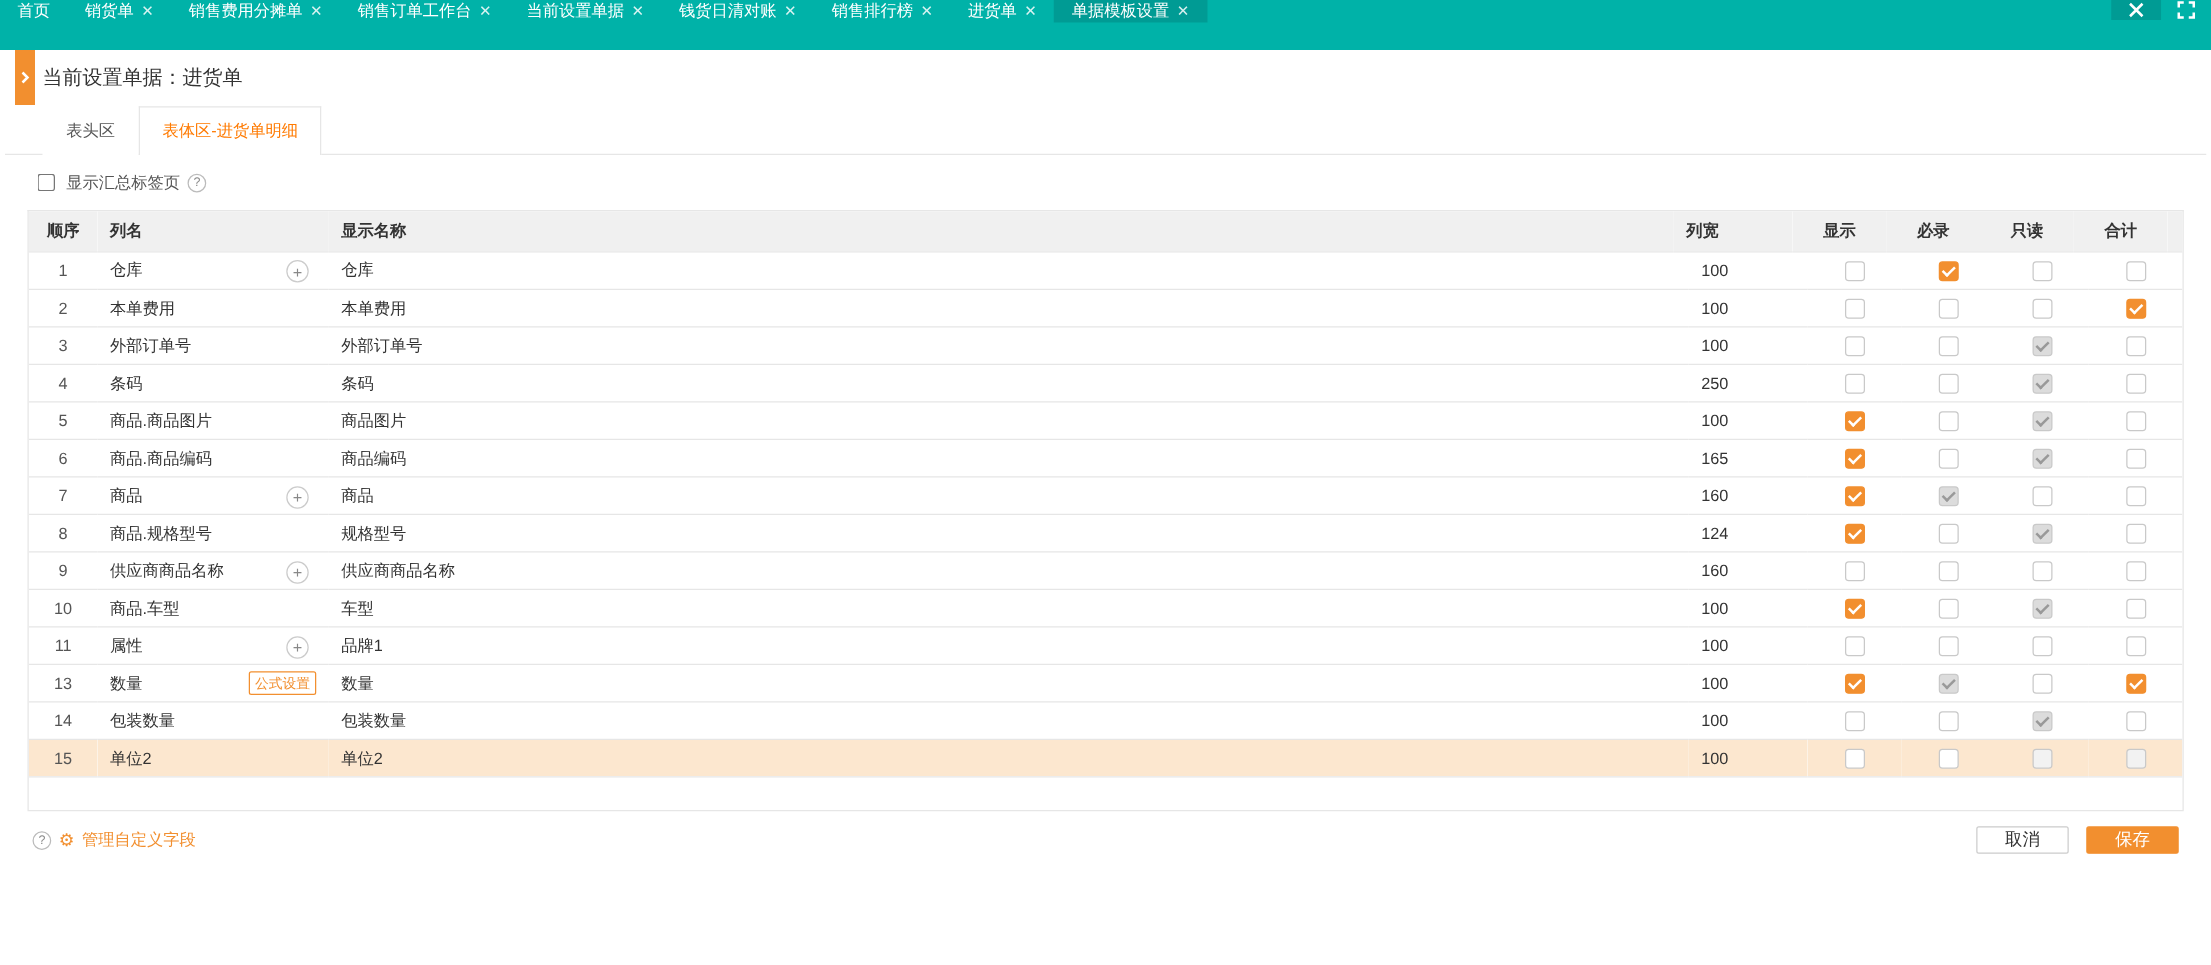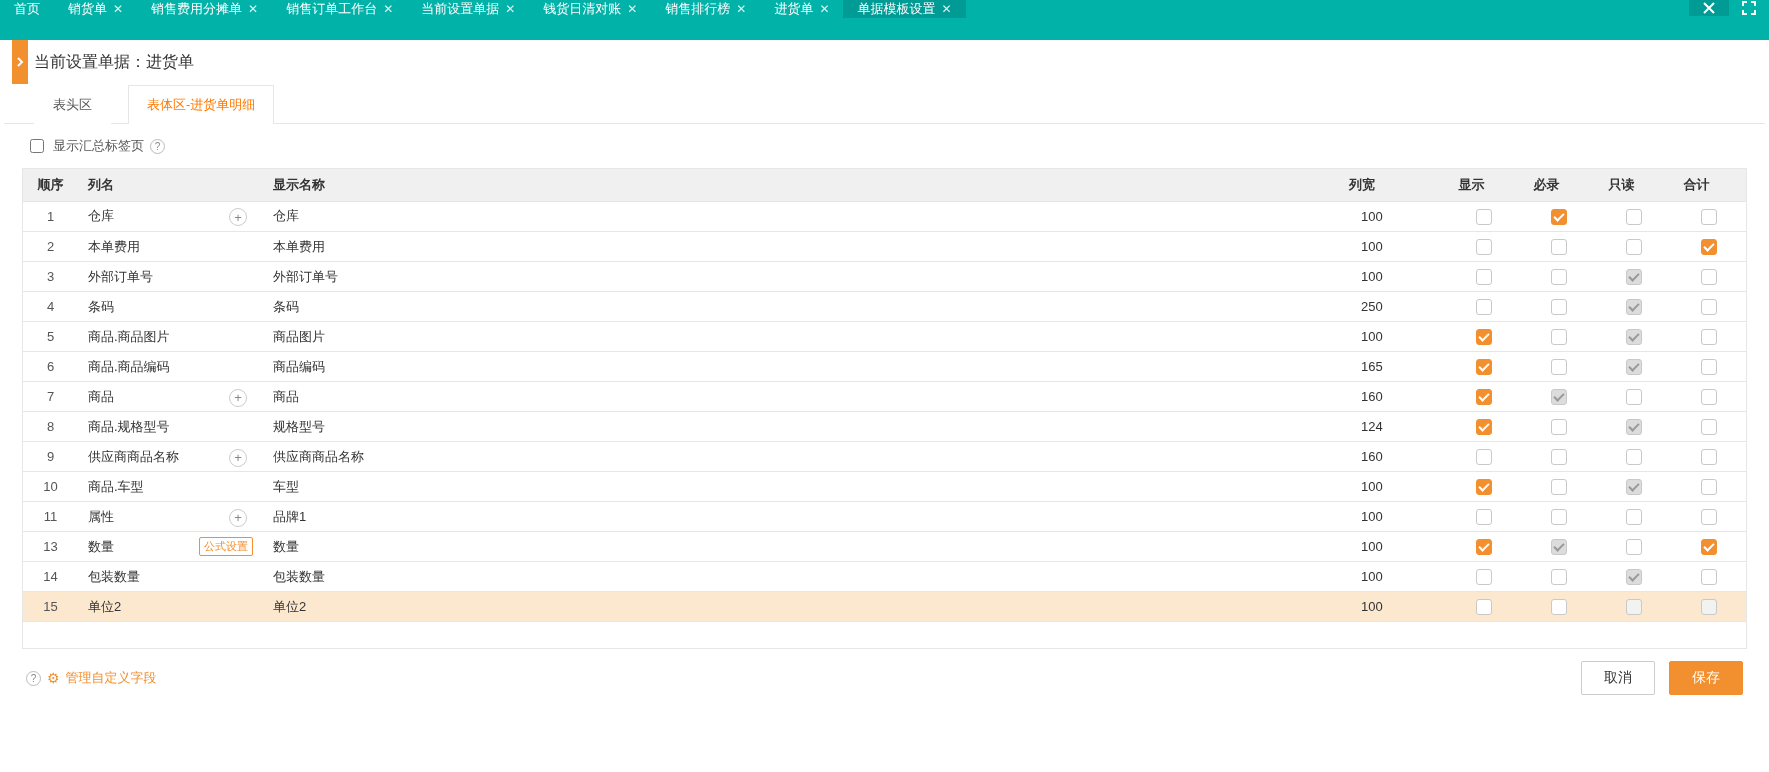--- a/index.html
+++ b/index.html
@@ -73,21 +73,21 @@
     display:flex;align-items:center;justify-content:center;
     margin-right:6px;
     cursor:pointer;
   }
   .head-line .chev svg{width:10px;height:10px;stroke:#fff;fill:none;stroke-width:2;}
 
   .inner-tabs {
     display:flex;
     border-bottom:1px solid var(--border);
     padding-left: 30px;
-    gap:17px;
+    gap:0;
     align-items:flex-end;
   }
   .inner-tabs .itab{
     padding:10px 18px;
     font-size:13px;
     color:#555;
     cursor:pointer;
     border:1px solid transparent;
     border-bottom:none;
     position:relative;
@@ -208,21 +208,21 @@
     font-size:13px;cursor:pointer;
   }
   .footer .left .q{
     width:15px;height:15px;border:1px solid #bbb;border-radius:50%;
     display:inline-flex;align-items:center;justify-content:center;
     font-size:10px;color:#888;
   }
   .footer .left .gear{font-size:14px;}
   .footer .btns{display:flex;gap:14px;}
   .btn{
-    min-width:74px;height:34px;border:1px solid #ccc;border-radius:2px;
+    min-width:74px;height:22px;border:1px solid #ccc;border-radius:2px;
     background:#fff;color:#333;font-size:14px;cursor:pointer;
     display:inline-flex;align-items:center;justify-content:center;
   }
   .btn.primary{ background:var(--orange); border-color:var(--orange); color:#fff; }
 </style>
 </head>
 <body>
 
 <div class="tabstrip" id="tabstrip">
 

